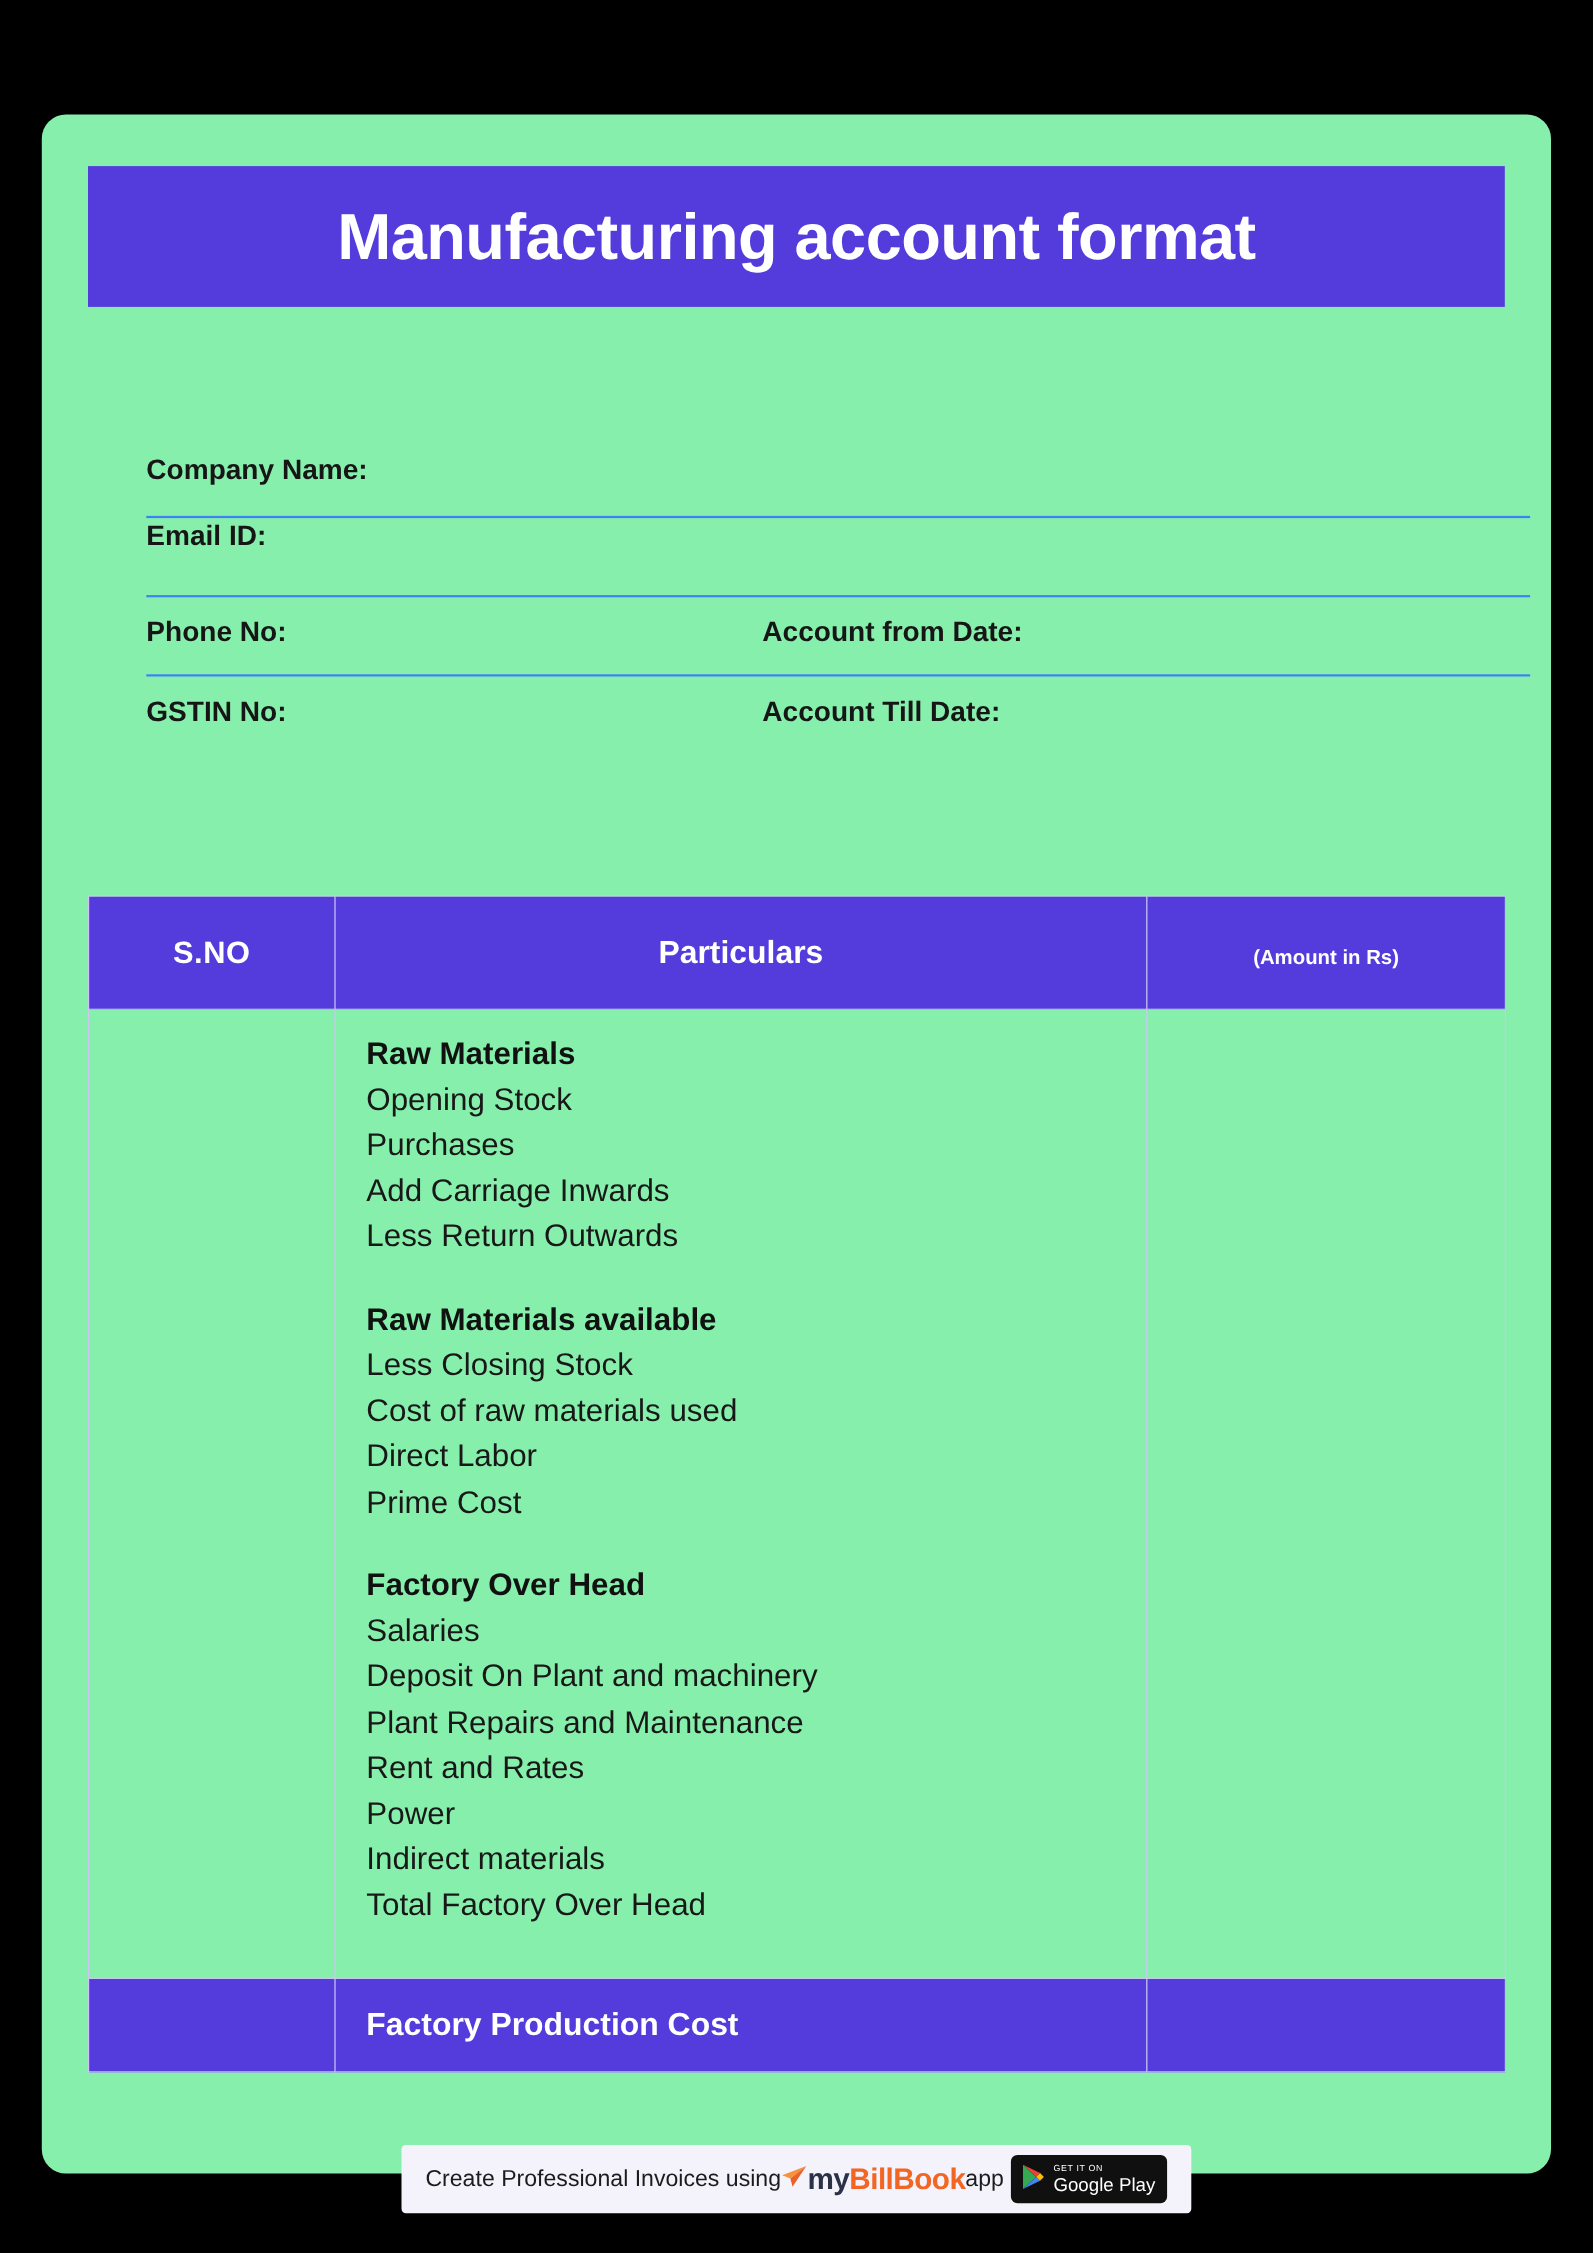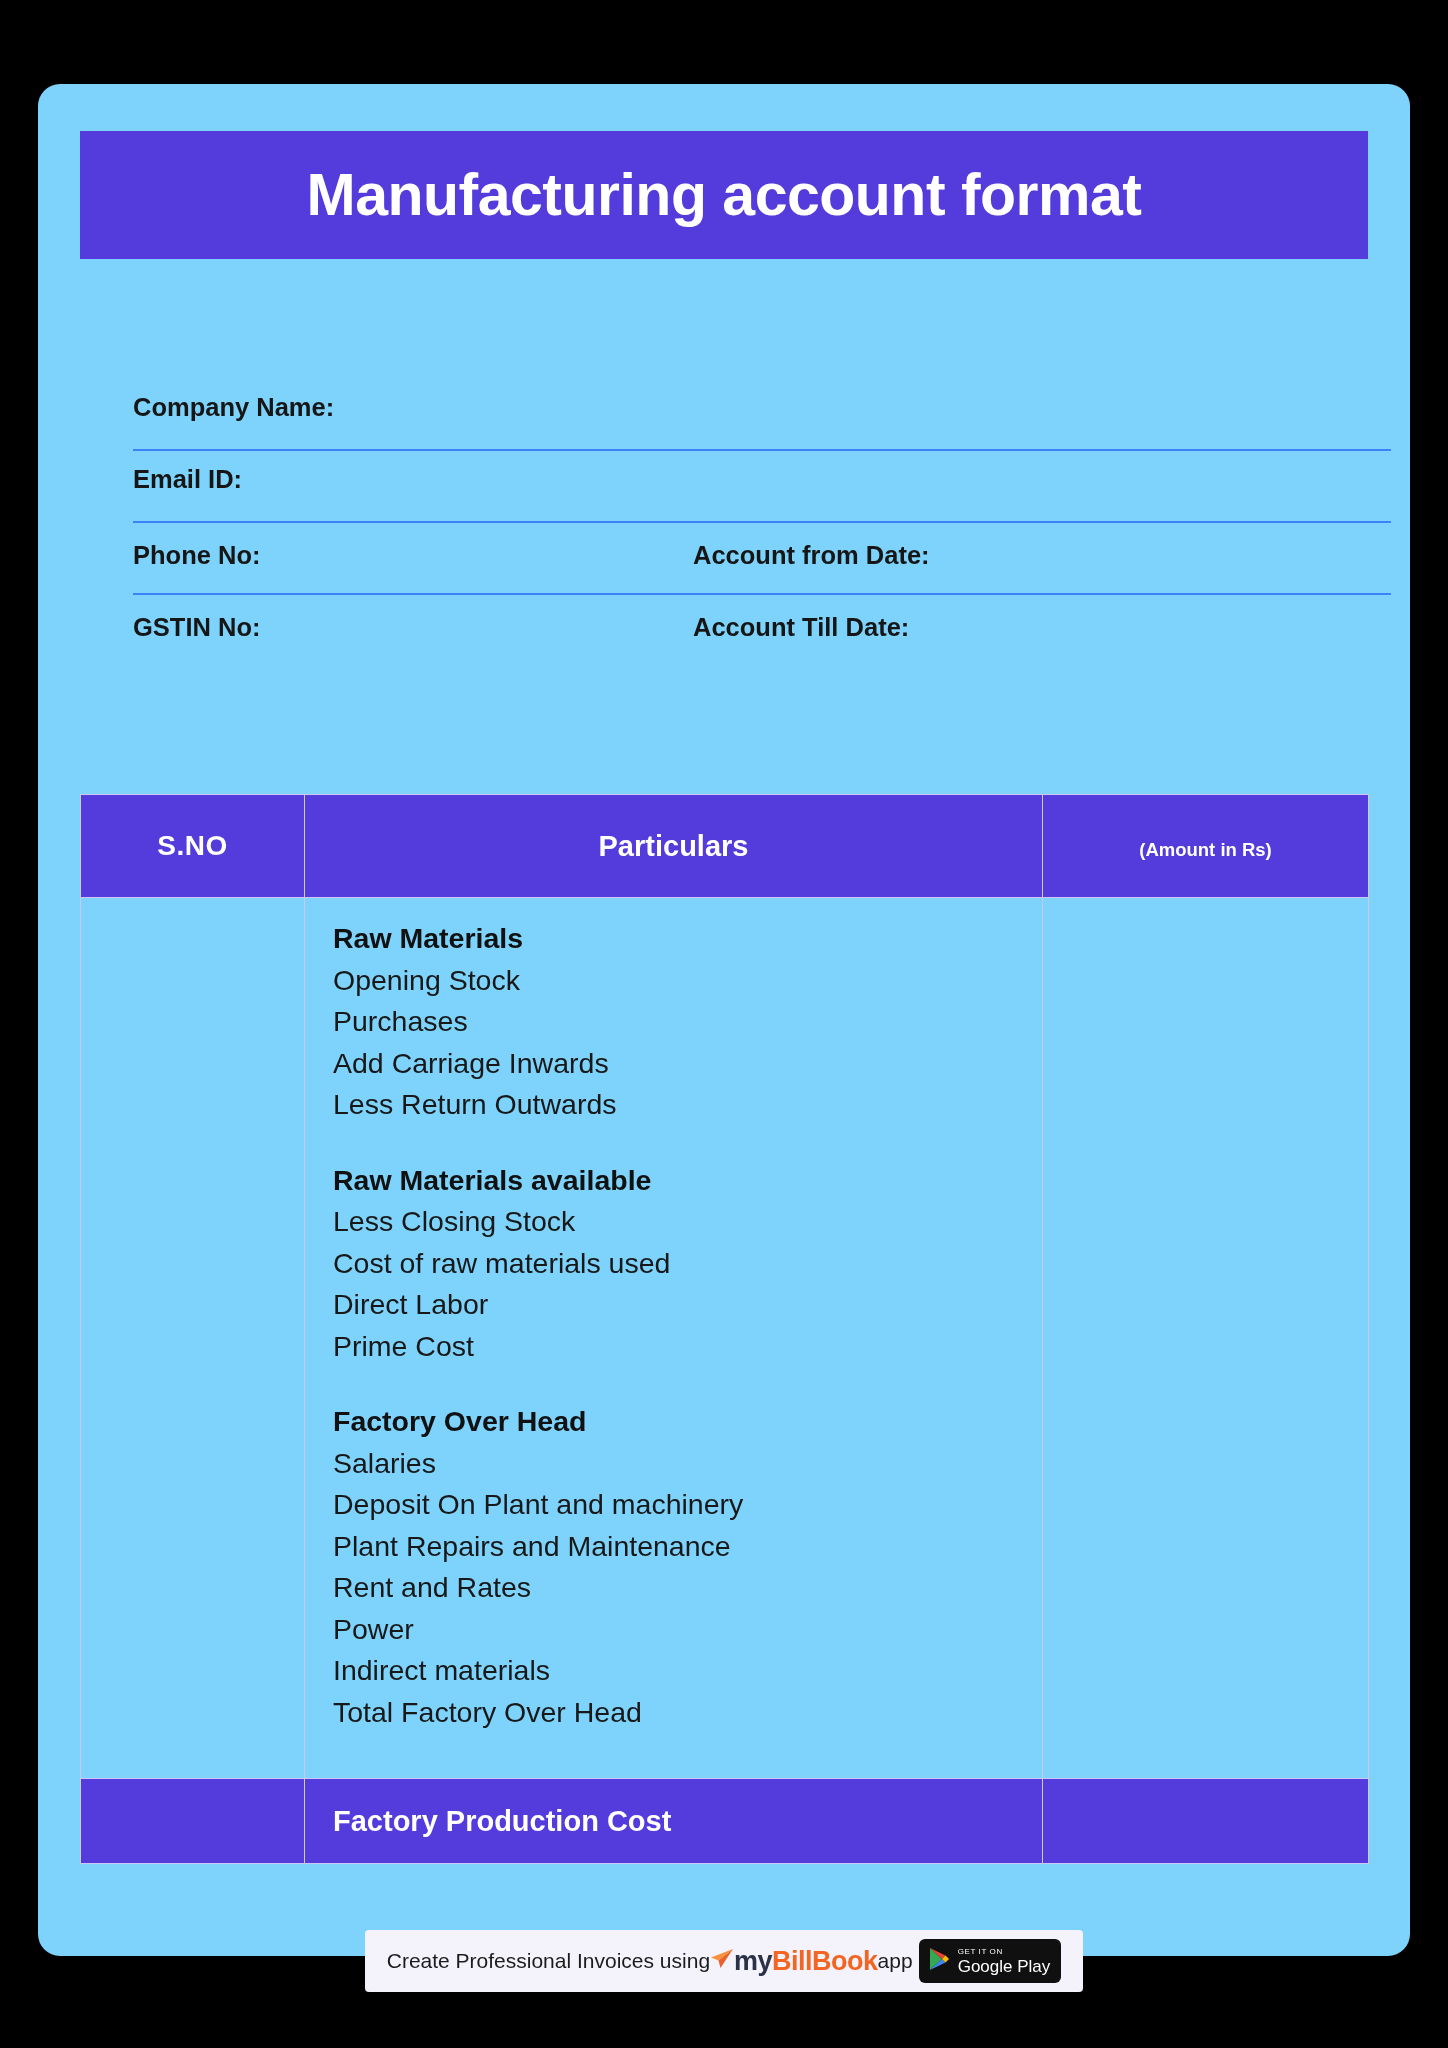--- a/index.html
+++ b/index.html
@@ -16,24 +16,24 @@
     width: 1448px;
     height: 2048px;
     background: #000000;
     overflow: hidden;
   }
 
   
   .sheet {
     position: absolute;
     left: 38px;
-    top: 84px;
+    top: 104px;
     width: 1372px;
     height: 1872px;
-    background: #7dd3fc;
+    background: #86efac;
     border-radius: 22px;
     padding: 0;
   }
 
   
   .title-banner {
     position: absolute;
     left: 42px;
     top: 47px;
     width: 1288px;
@@ -78,21 +78,21 @@
   .info-label {
     font-size: 25.5px;
     font-weight: bold;
     color: #161616;
     line-height: 1;
     white-space: nowrap;
   }
 
   .row-h1 { height: 74px; padding-top: 18px; }   
   .row-h2 { height: 114px; padding-top: 20px; }  
-  .row-h3 { height: 72px; padding-top: 16px; }   
+  .row-h3 { height: 72px; padding-top: 4px; }   
   .row-h4 { height: 72px; padding-top: 20px; }   
   .row-h5 { height: 66px; padding-top: 20px; }   
 
   
   .acct-table {
     position: absolute;
     left: 42px;
     top: 710px;
     width: 1288px;
     border-collapse: collapse;

